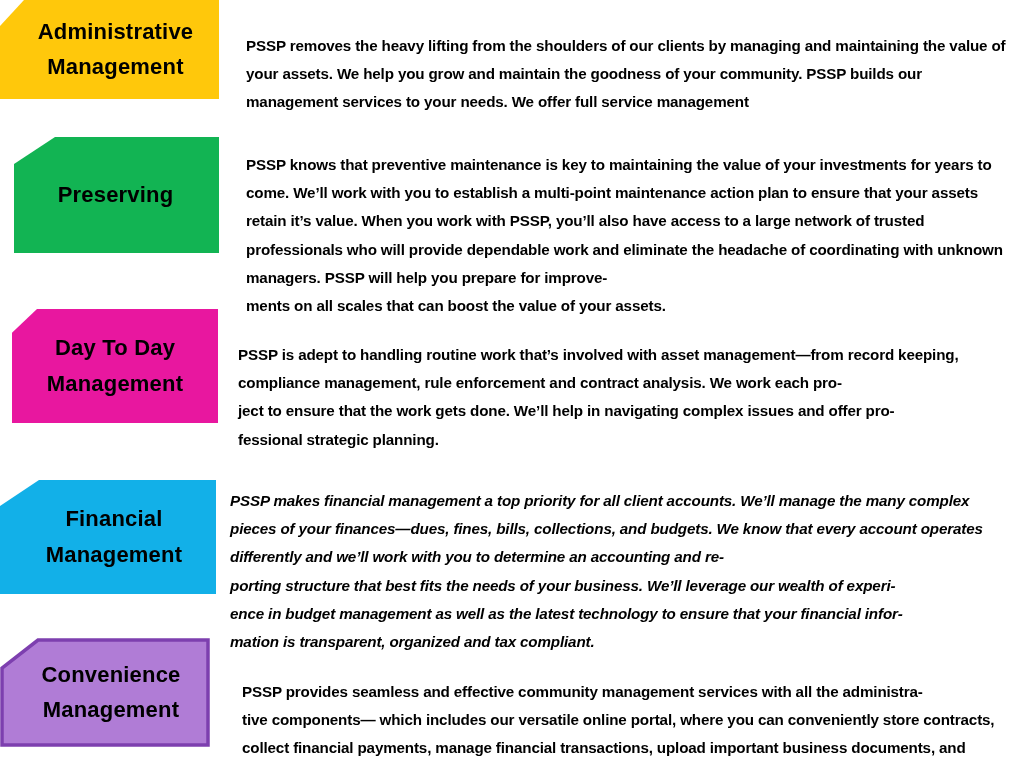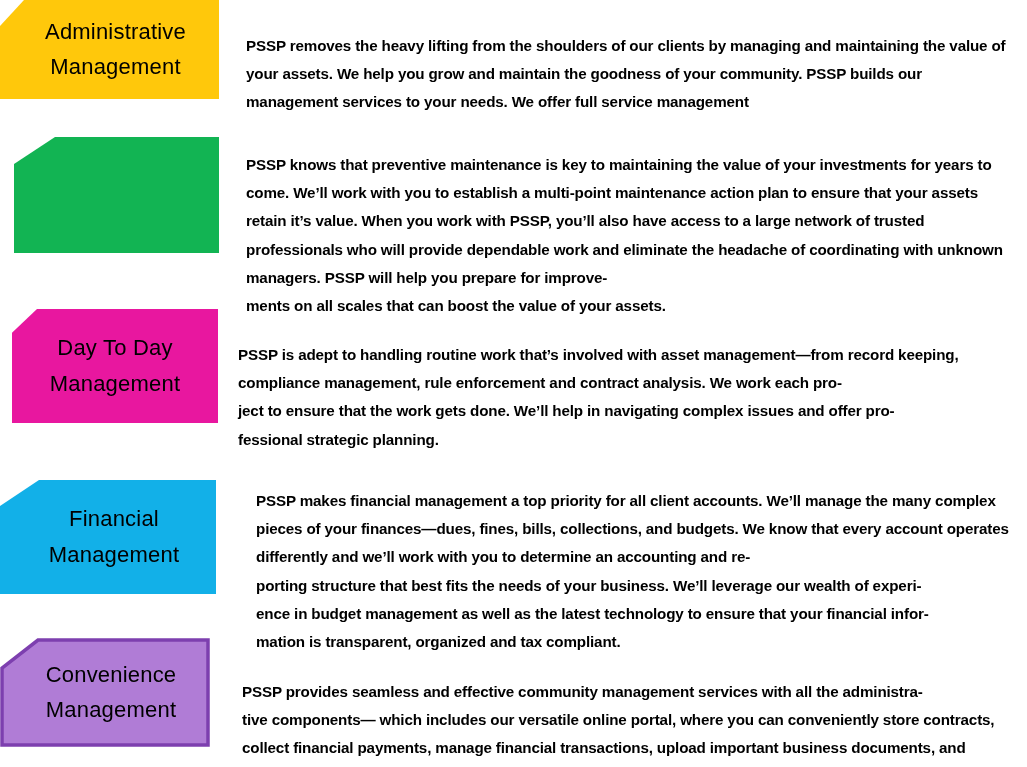--- a/index.html
+++ b/index.html
@@ -38,21 +38,21 @@
   }
   .banner .shape svg {
     display: block;
     width: 100%;
     height: 100%;
   }
   .banner-label {
     position: relative;
     z-index: 2;
     text-align: center;
-    font-weight: normal;
+    font-weight: bold;
     color: #000000;
     letter-spacing: 0.2px;
     line-height: 1.0;
     width: 100%;
     padding-left: 12px;
     box-sizing: border-box;
   }
   .banner-label .line1 { display: block; }
   .banner-label .line2 { display: block; margin-top: 0.62em; }
 
@@ -77,21 +77,21 @@
   #block-1 .banner { left: 0px;  top: 137px; width: 219px; height: 116px; }
   #block-1 .banner-label { font-size: 22px; }
   #block-1 .para { left: 246px; top: 121px; width: 772px; }
 
   #block-2 .banner { left: 0px;  top: 309px; width: 218px; height: 114px; }
   #block-2 .banner-label { font-size: 22px; }
   #block-2 .para { left: 238px; top: 311px; width: 772px; }
 
   #block-3 .banner { left: 0px;  top: 480px; width: 216px; height: 114px; }
   #block-3 .banner-label { font-size: 22px; }
-  #block-3 .para { left: 256px; top: 457px; width: 772px; }
+  #block-3 .para { left: 230px; top: 457px; width: 772px; font-style: italic; }
 
   #block-4 .banner { left: 0px;  top: 638px; width: 210px; height: 109px; }
   #block-4 .banner-label { font-size: 22px; }
   #block-4 .para { left: 242px; top: 648px; width: 772px; }
 </style>
 </head>
 <body>
 
 <div id="page">
 
@@ -111,20 +111,21 @@
   </div>
 
   <div id="block-1" class="block">
     <div class="banner">
       <div class="shape">
         <svg viewBox="0 0 219 116" preserveAspectRatio="none" aria-hidden="true">
           <polygon id="poly1" points="55,0 219,0 219,116 14,116 14,27" fill="#12B453"></polygon>
         </svg>
       </div>
       <div class="banner-label">
+        <span class="line1">Preserving</span>
       </div>
     </div>
     <div class="para">PSSP knows that preventive maintenance is key to maintaining the value of your investments for years to come. We’ll work with you to establish a multi-point maintenance action plan to ensure that your assets retain it’s value. When you work with PSSP, you’ll also have access to a large network of trusted professionals who will provide dependable work and eliminate the headache of coordinating with unknown managers. PSSP will help you prepare for improve-
 ments on all scales that can boost the value of your assets.</div>
   </div>
 
   <div id="block-2" class="block">
     <div class="banner">
       <div class="shape">
         <svg viewBox="0 0 218 110" preserveAspectRatio="none" aria-hidden="true">

